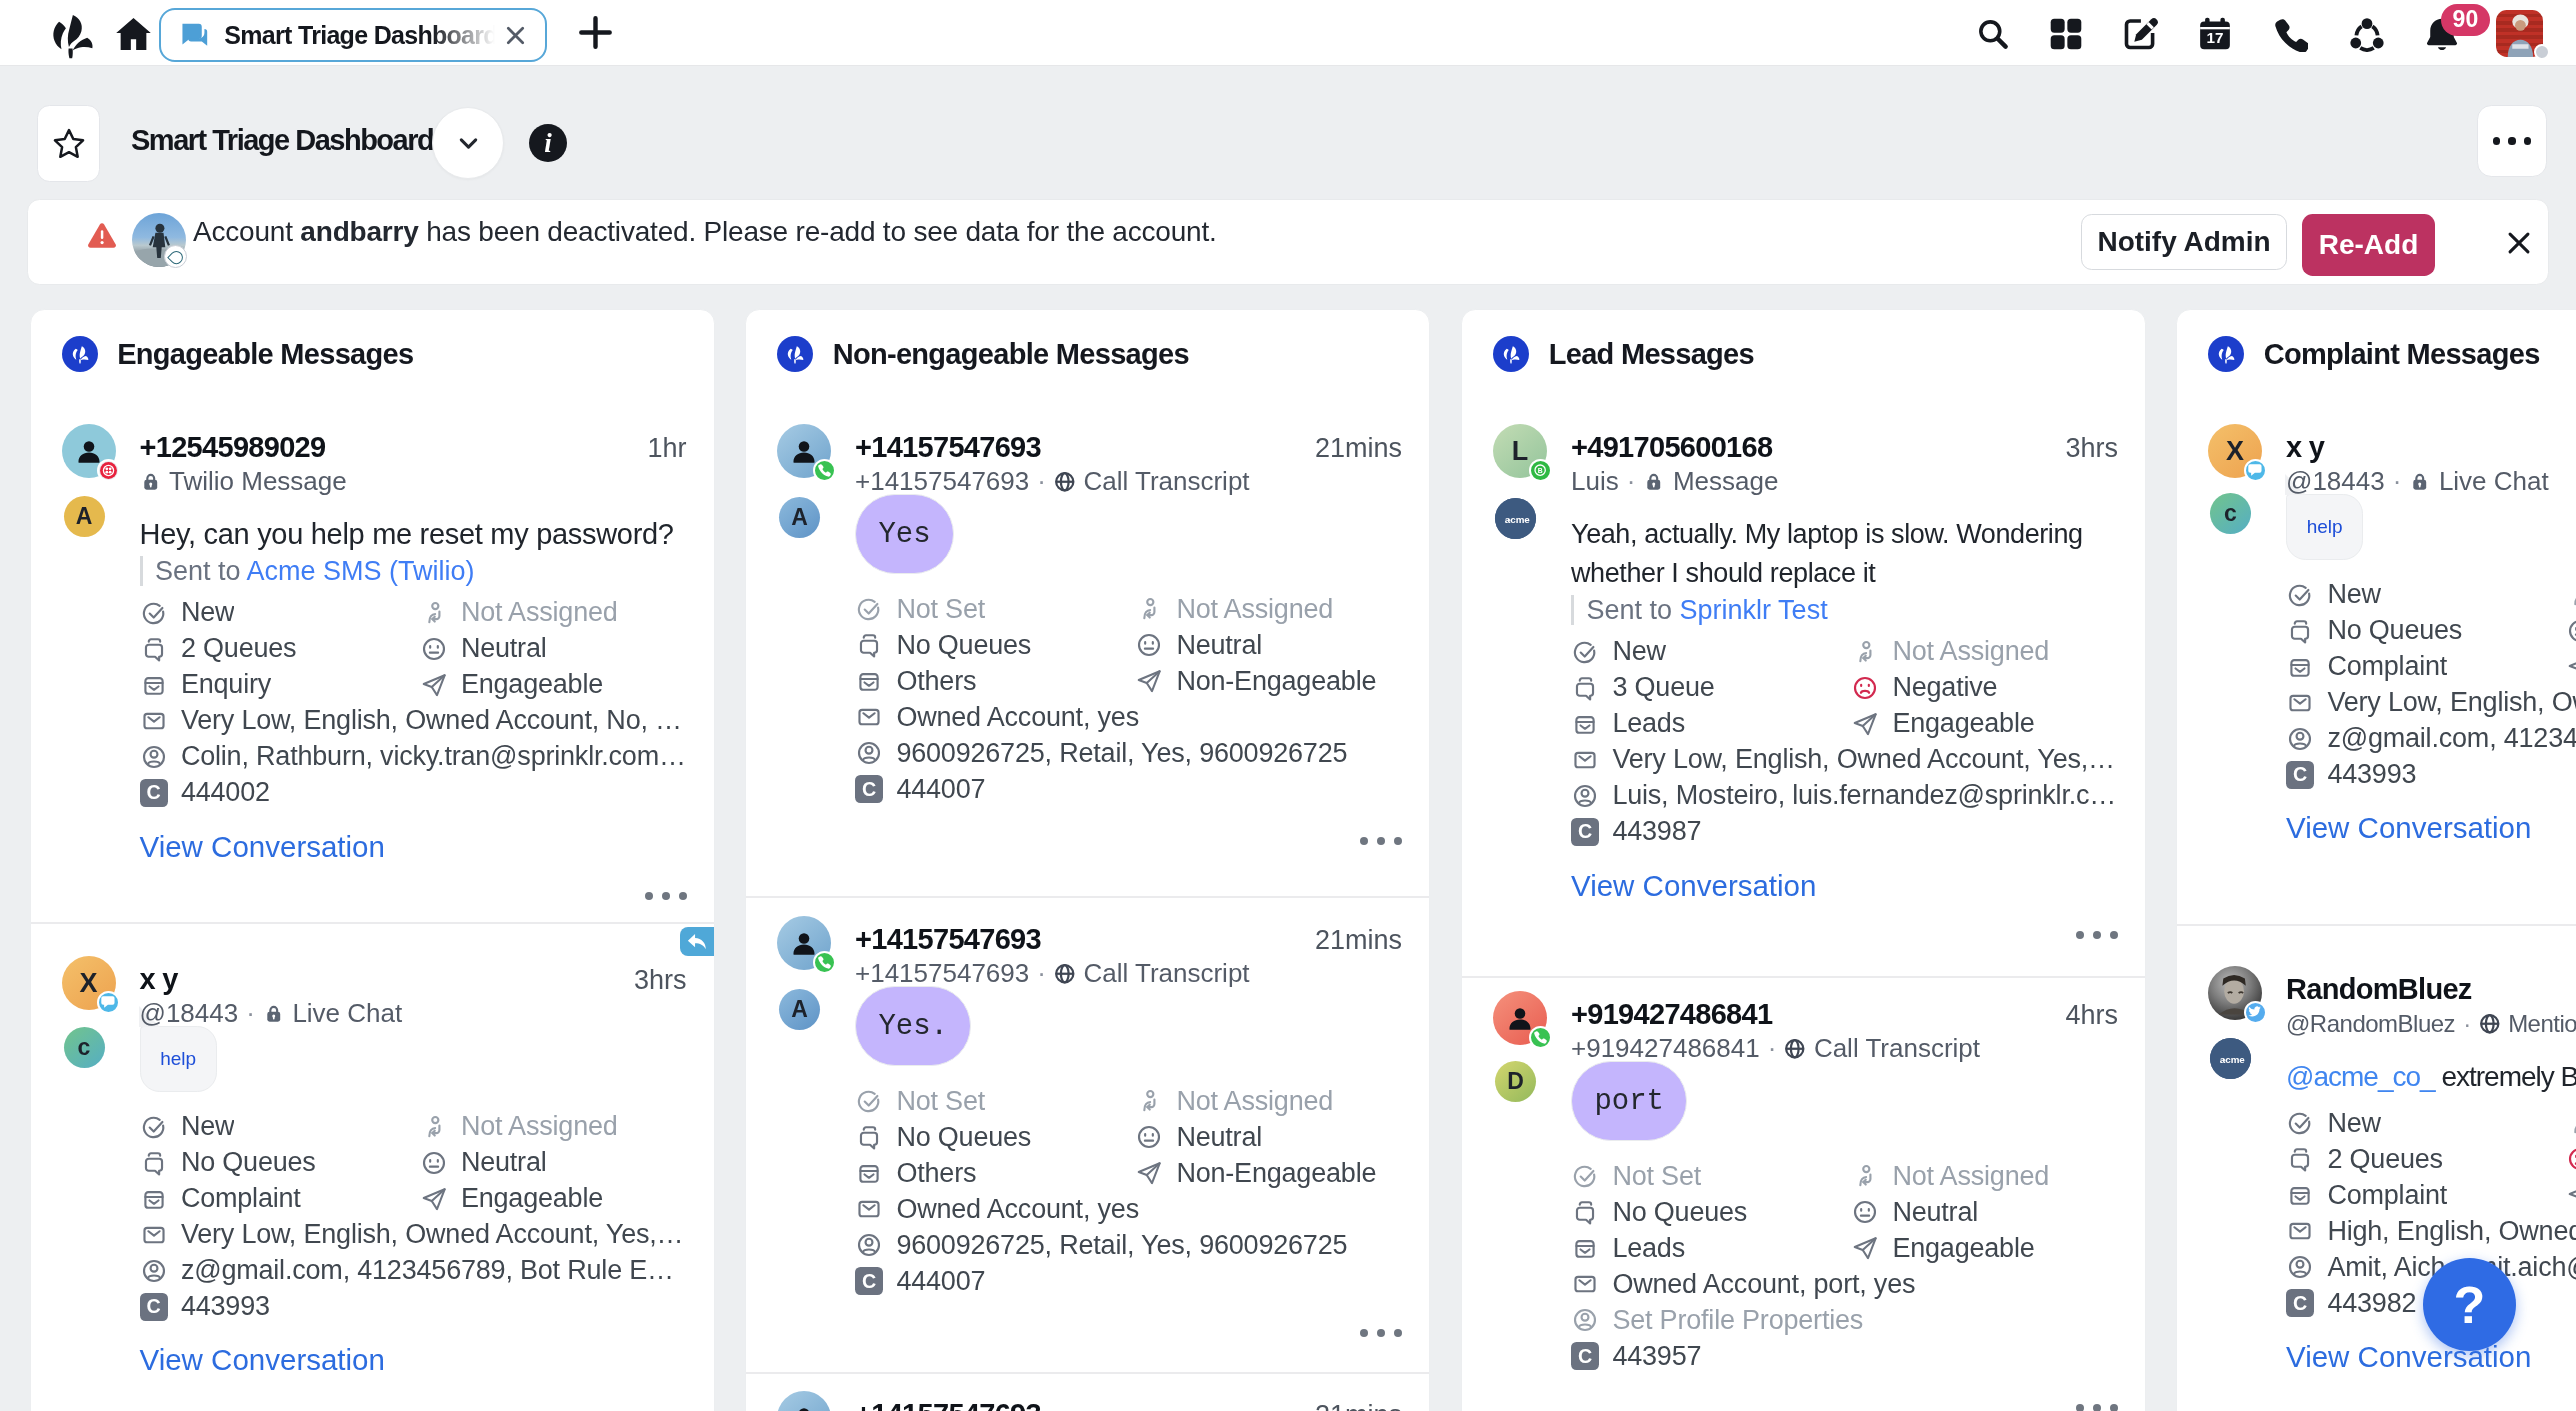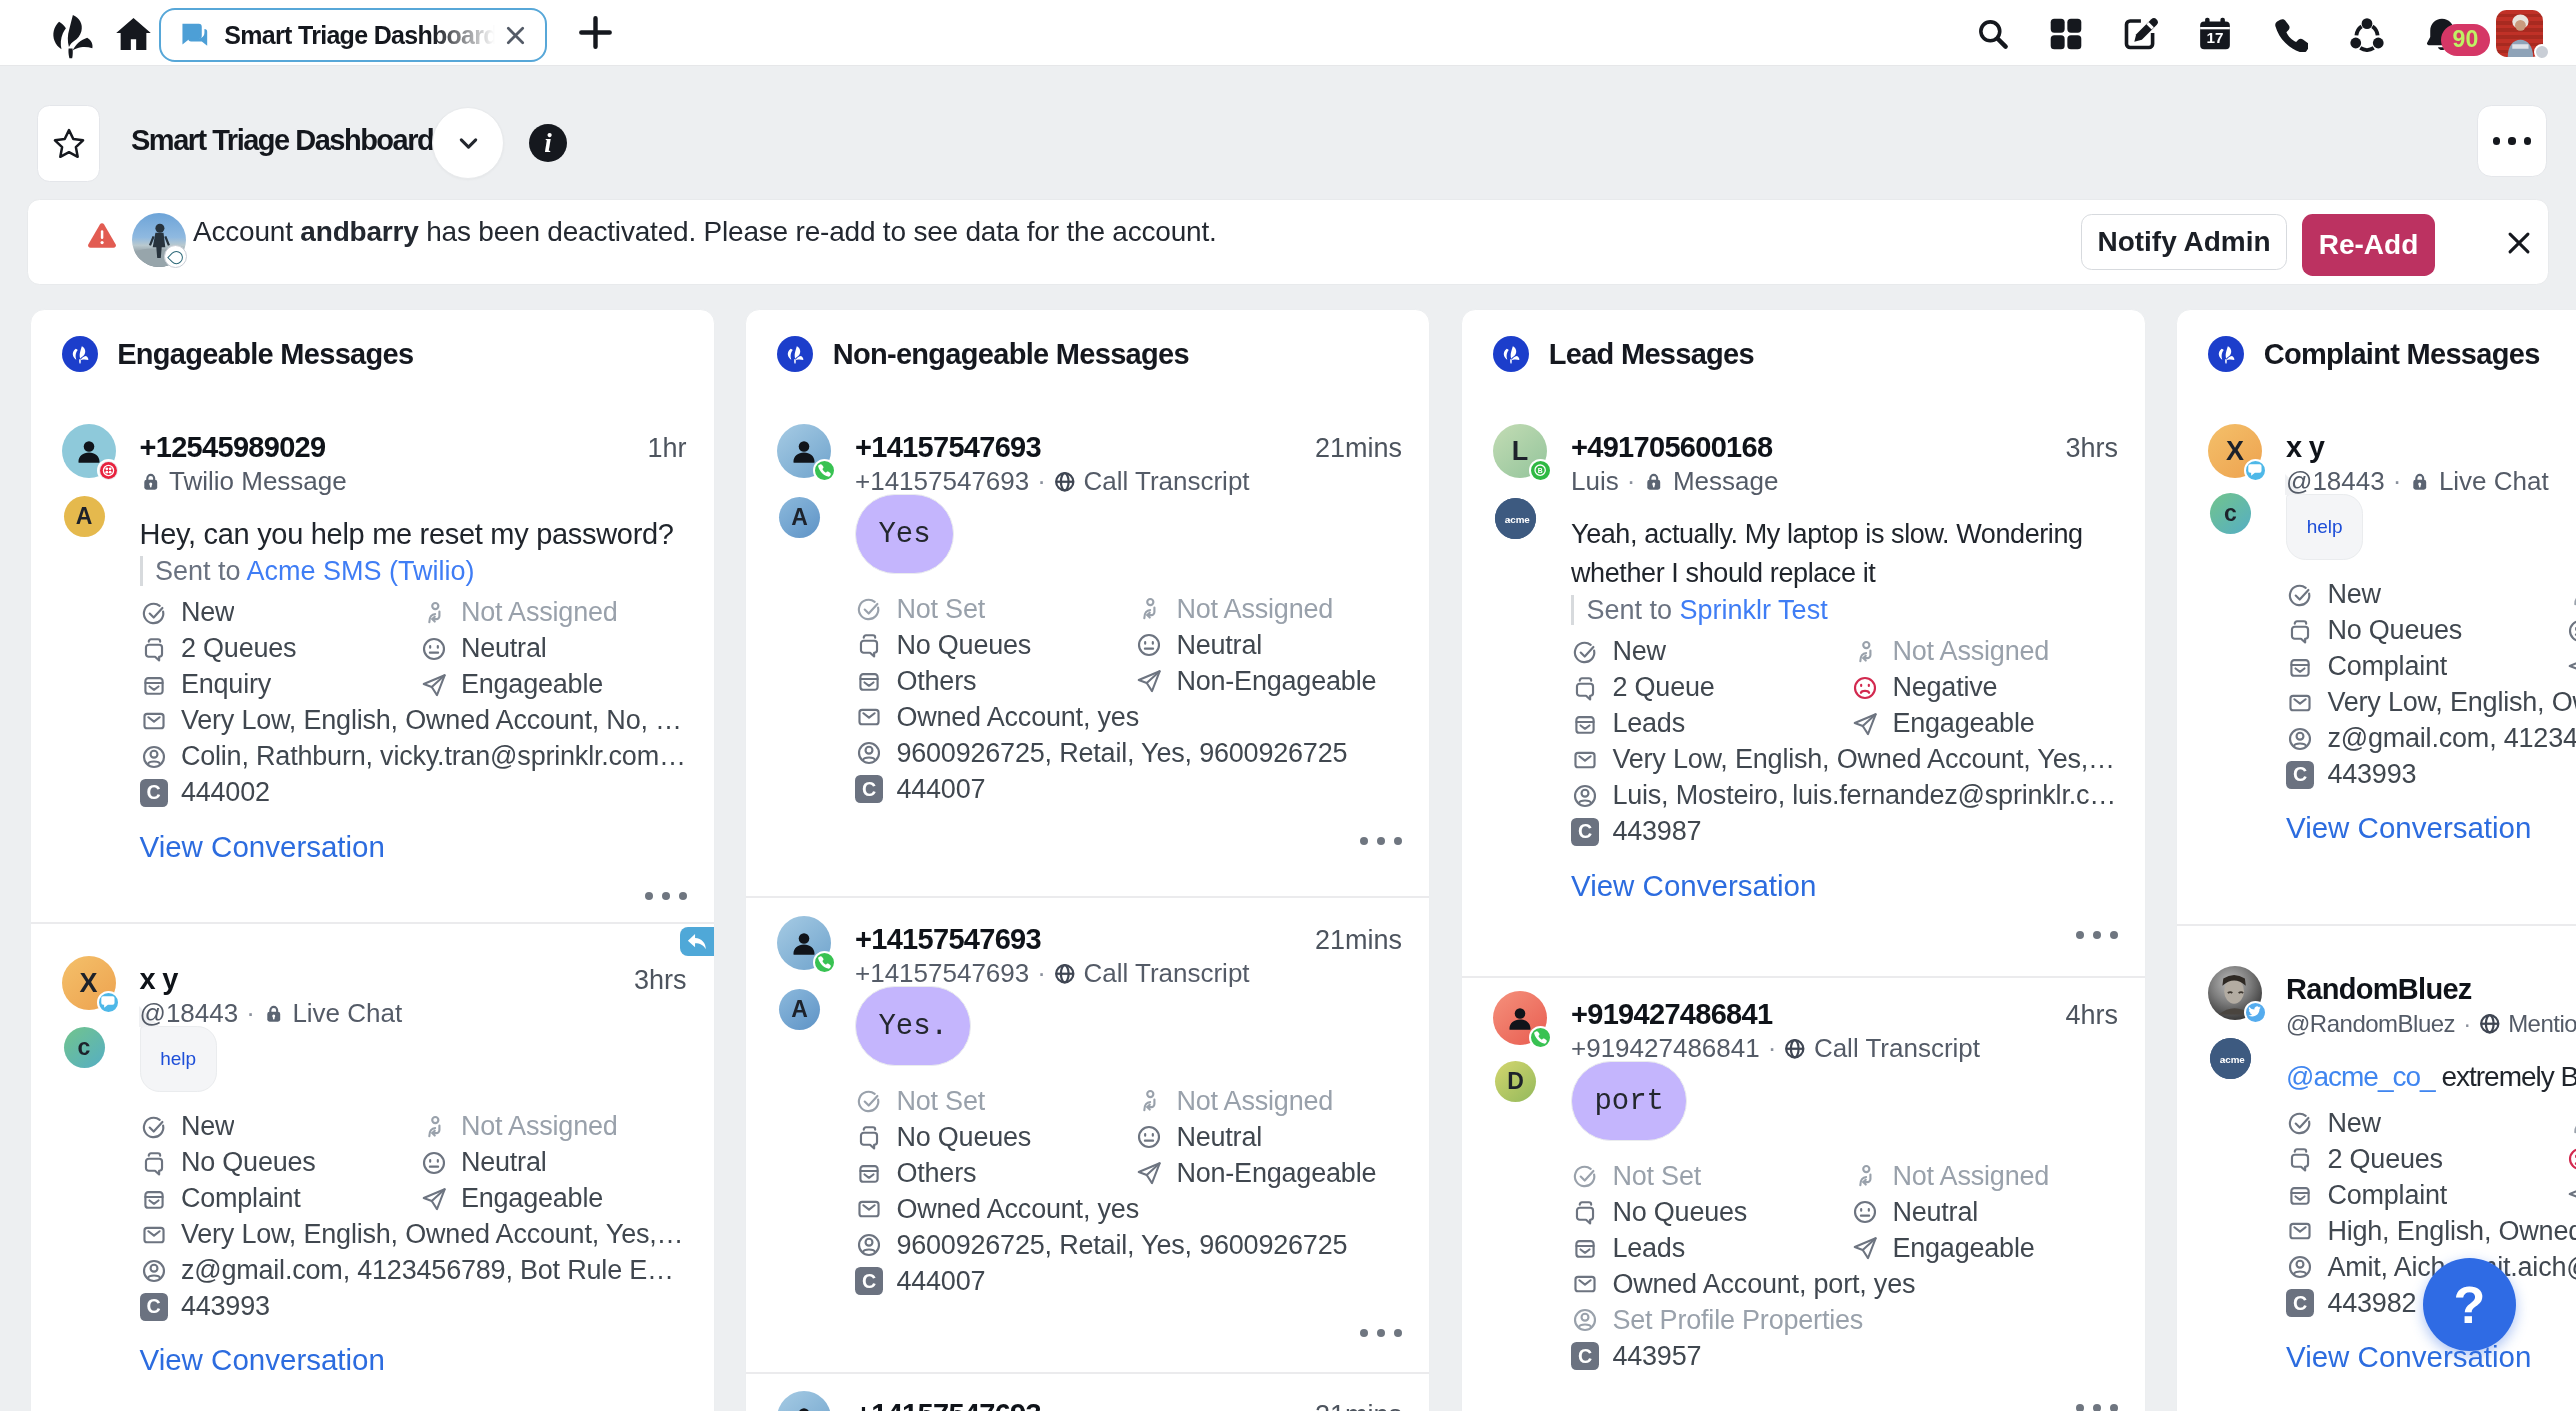--- a/index.html
+++ b/index.html
@@ -9,21 +9,21 @@
 
 .topbar{position:absolute;top:0;left:0;width:2576px;height:66px;background:#fff;border-bottom:1.8px solid #e6e7e9;}
 .swirl{position:absolute;left:47px;top:12.5px;}
 .home{position:absolute;left:114px;top:15px;}
 .tab{position:absolute;left:159px;top:8px;width:388px;height:54px;background:#fff;border:2.7px solid #57a7d8;border-radius:16px;display:flex;align-items:center;padding:0 16px 0 18px;}
 .tabtxt{font-size:25px;font-weight:700;color:#15181e;letter-spacing:-0.7px;white-space:nowrap;overflow:hidden;margin-left:14.3px;width:279px;position:relative;}
 .tabfade{position:absolute;right:0;top:0;bottom:0;width:63px;background:linear-gradient(90deg,rgba(255,255,255,0),#fff);}
 .tabx{margin-left:7.2px;flex:none;}
 .plus{position:absolute;left:576px;top:13.4px;}
 .ticon{position:absolute;top:16px;}
-.badge90{position:absolute;left:2441px;top:3.6px;background:#d53766;color:#bef264;font-size:23px;font-weight:700;padding:2.7px 11.6px;border-radius:18px;z-index:3;margin-top:20px;}
+.badge90{position:absolute;left:2441px;top:3.6px;background:#d53766;color:#ffffff;font-size:23px;font-weight:700;padding:2.7px 11.6px;border-radius:18px;z-index:3;}
 .tavatar{position:absolute;left:2496px;top:9.8px;width:47px;height:47px;border-radius:10.7px;overflow:hidden;background:repeating-linear-gradient(0deg,#c03127 0 3.6px,#a82a20 3.6px 7.2px);}
 .tavatar svg{position:absolute;left:0;top:0;}
 .tdot{position:absolute;left:2534px;top:44px;width:16px;height:16px;border-radius:50%;background:#c9ced6;border:2.7px solid #fff;z-index:3;}
 
 .starbtn{position:absolute;left:37px;top:105px;width:63px;height:77px;background:#fff;border:1.8px solid #e4e6ea;border-radius:12.5px;display:flex;align-items:center;justify-content:center;}
 .htitle{position:absolute;left:131px;top:124px;font-size:29px;font-weight:700;color:#14171d;letter-spacing:-1.5px;}
 .chev{position:absolute;left:432px;top:107px;width:72px;height:72px;background:#fff;border:1.8px solid #e8eaec;border-radius:50%;display:flex;align-items:center;justify-content:center;box-shadow:0 0.9px 2.7px rgba(0,0,0,.04);}
 .info{position:absolute;left:529px;top:124px;width:38px;height:38px;background:#15181e;border-radius:50%;color:#fff;font-family:"Liberation Serif",serif;font-style:italic;font-weight:700;font-size:27px;display:flex;align-items:center;justify-content:center;}
 .hdots{position:absolute;left:2477px;top:105px;width:70px;height:72px;background:#fff;border:1.8px solid #e4e6ea;border-radius:14.3px;display:flex;align-items:center;justify-content:center;gap:8px;}
 .hdots i{width:7.2px;height:7.2px;border-radius:50%;background:#15181e;}
@@ -697,21 +697,21 @@
             <path d="M20.8 13.4 v4.8 a3.3 3.3 0 0 1-3.3 3.3 h-4.3"></path>
             <path d="M15.8 18.9 l-2.6 2.6 2.6 2.6"></path>
           </svg>
           <span>Not Assigned</span>
         </div>
         <div class="p ">
           <svg class="i" viewBox="0 0 30 30" fill="none" stroke="#6d7480" stroke-width="2.3" stroke-linecap="round" stroke-linejoin="round">
             <path d="M9.4 7.2 v-0.2 a2.4 2.4 0 0 1 2.4-2.4 h7.4 a2.4 2.4 0 0 1 2.4 2.4 v0.2"></path>
             <path d="M6.4 13.4 a2.9 2.9 0 0 1 2.9-2.9 h11.4 a2.9 2.9 0 0 1 2.9 2.9 v7 a2.9 2.9 0 0 1-2.9 2.9 h-0.2 v3.9 l-4.4-3.9 h-6.8 a2.9 2.9 0 0 1-2.9-2.9 Z"></path>
           </svg>
-          <span>2 Queue</span>
+          <span>3 Queue</span>
         </div>
         <div class="p ">
           <svg class="i" viewBox="0 0 30 30" fill="none" stroke="#d2294f" stroke-width="2.3" stroke-linecap="round" stroke-linejoin="round">
             <circle cx="15" cy="15" r="10.7"></circle>
             <path d="M10.9 11.6 v1.2 M19.1 11.6 v1.2"></path>
             <path d="M10.6 20.1 c1.3-2.6 7.5-2.6 8.8 0"></path>
           </svg>
           <span>Negative</span>
         </div>
         <div class="p ">

